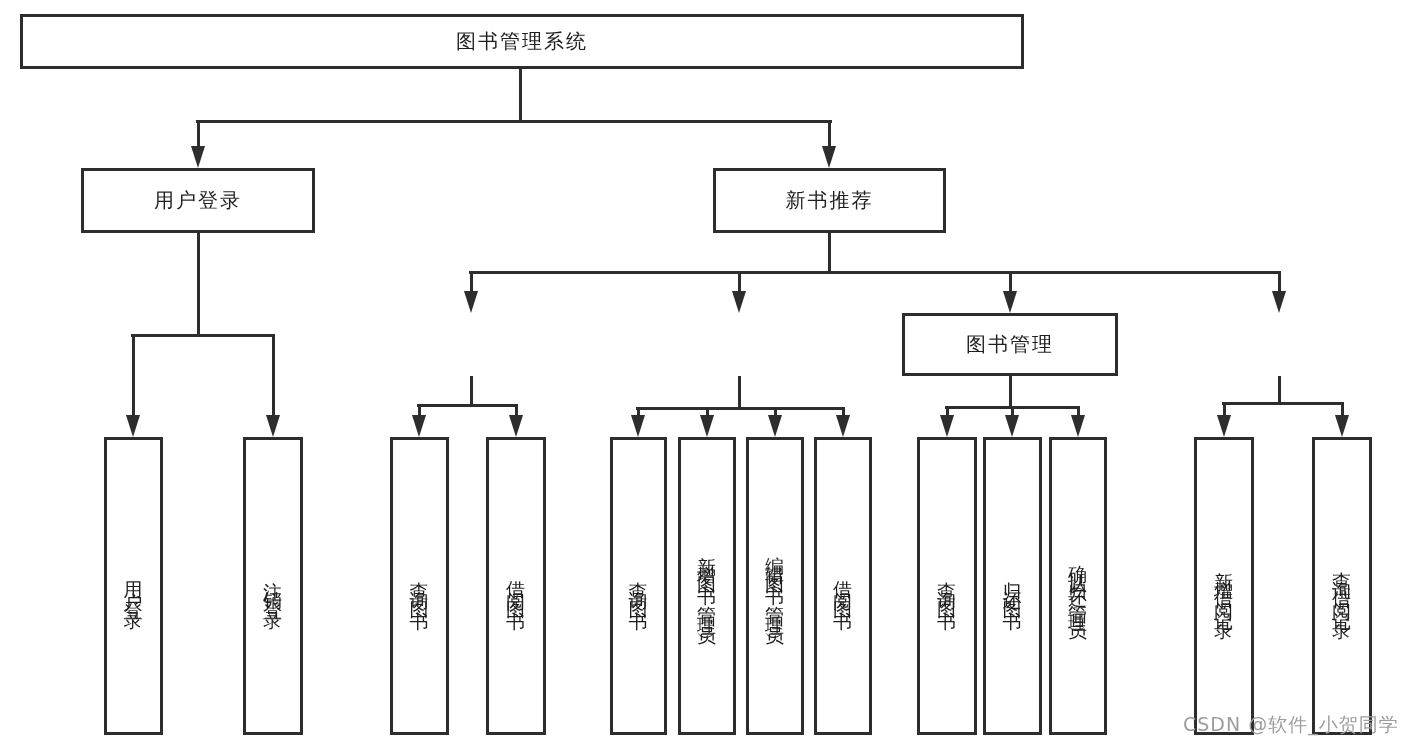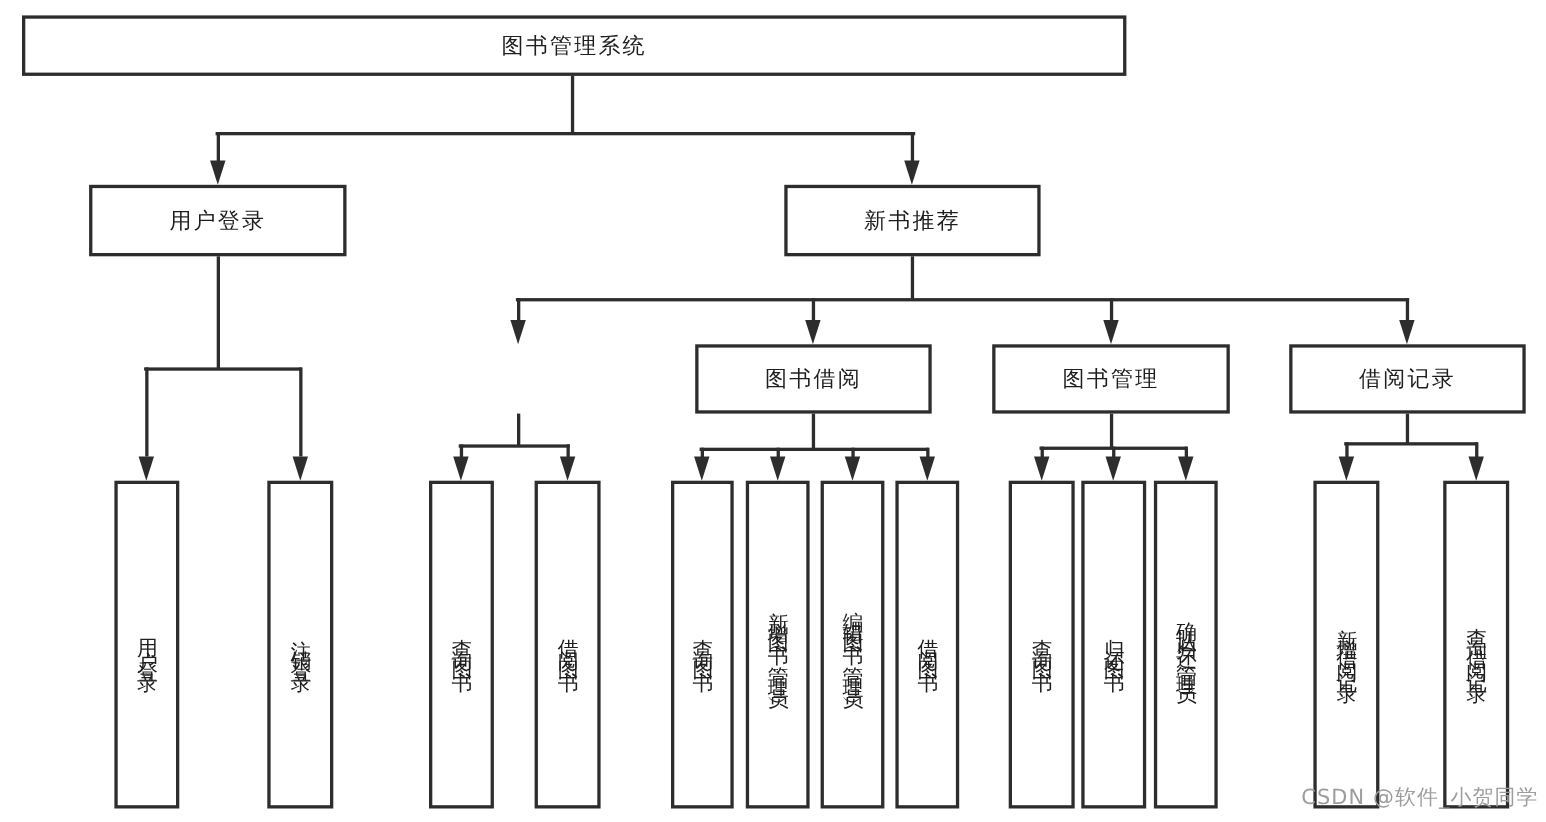--- a/index.html
+++ b/index.html
@@ -59,28 +59,22 @@
   <div class="hline" style="left:469px;top:271px;width:812px;"></div>
   <div class="vline" style="left:470px;top:271px;height:20px;"></div>
   <div class="vline" style="left:738px;top:271px;height:20px;"></div>
   <div class="vline" style="left:1009px;top:271px;height:20px;"></div>
   <div class="vline" style="left:1278px;top:271px;height:20px;"></div>
   <div class="arr" style="left:471px;top:291px;"></div>
   <div class="arr" style="left:739px;top:291px;"></div>
   <div class="arr" style="left:1010px;top:291px;"></div>
   <div class="arr" style="left:1279px;top:291px;"></div>
 
-  <div class="box" style="left:632px;top:313px;width:215px;height:63px;">
-    <span class="hlabel">图书借阅</span>
-  </div>
   <div class="box" style="left:902px;top:313px;width:216px;height:63px;">
     <span class="hlabel">图书管理</span>
-  </div>
-  <div class="box" style="left:1172px;top:313px;width:215px;height:63px;">
-    <span class="hlabel">借阅记录</span>
   </div>
 
   <div class="vline" style="left:470px;top:376px;height:30px;"></div>
   <div class="hline" style="left:417px;top:404px;width:101px;"></div>
   <div class="vline" style="left:418px;top:404px;height:12px;"></div>
   <div class="vline" style="left:515px;top:404px;height:12px;"></div>
   <div class="arr" style="left:419px;top:415px;"></div>
   <div class="arr" style="left:516px;top:415px;"></div>
 
   <div class="vline" style="left:738px;top:376px;height:33px;"></div>

